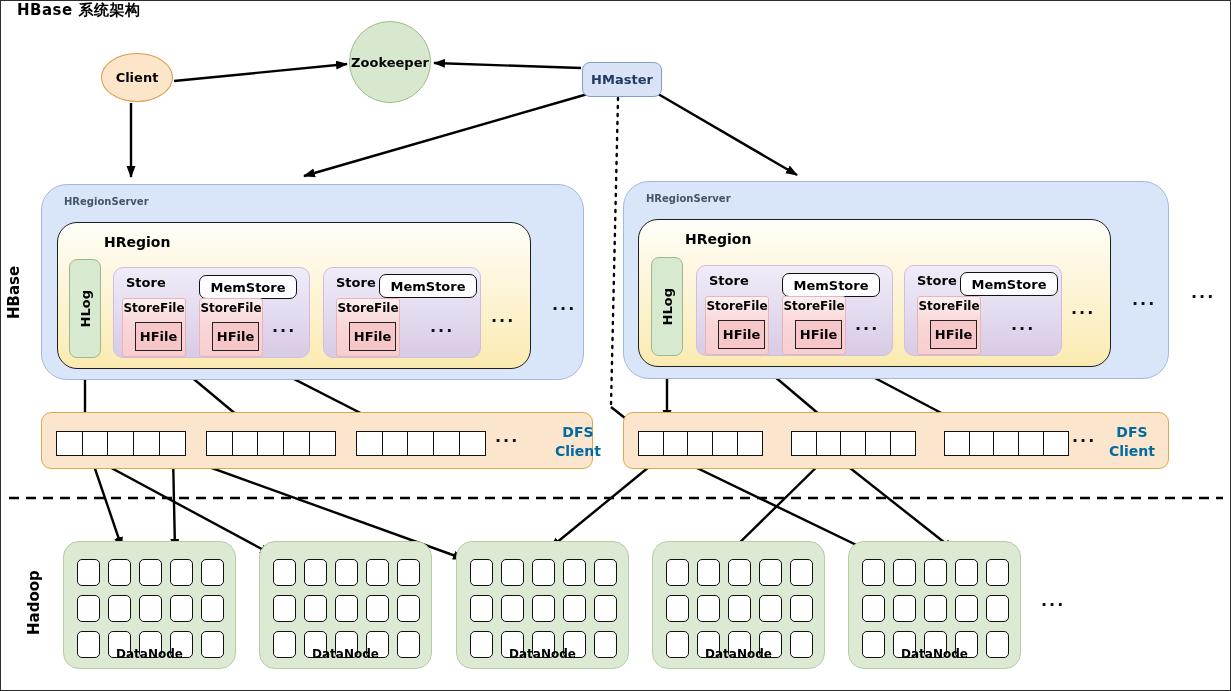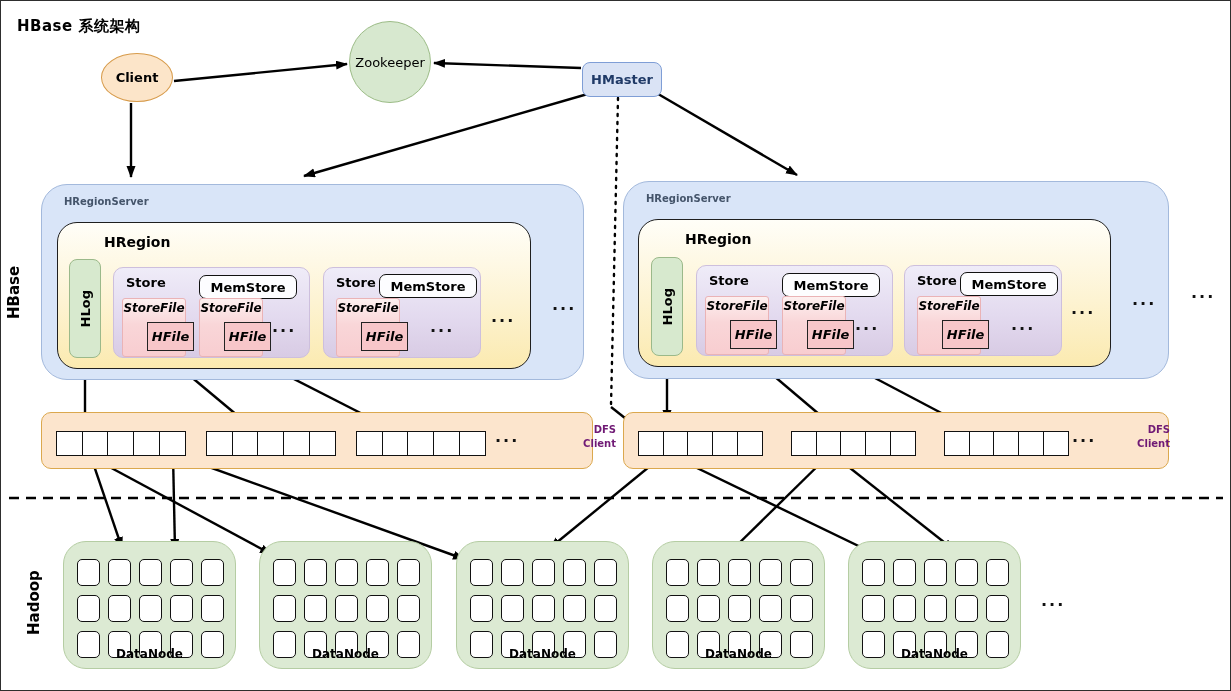--- a/index.html
+++ b/index.html
@@ -5,55 +5,55 @@
   html,body { margin:0; padding:0; background:#fff; font-family:"DejaVu Sans","Liberation Sans",sans-serif; }
   .canvas { position:relative; width:1231px; height:691px; background:#ffffff; border:1px solid #2e2e2e; box-sizing:border-box; overflow:hidden; }
   .abs { position:absolute; box-sizing:border-box; }
   .title { font-size:15px; font-weight:bold; color:#000; letter-spacing:.5px; }
   .vtext { writing-mode:vertical-rl; transform:rotate(180deg); font-weight:bold; color:#000; text-align:center; }
   .ellipsis { font-weight:800; font-size:16px; letter-spacing:2px; color:#111; line-height:1; }
 
   .client { background:#fce5c9; border:1.6px solid #d79b4b; border-radius:50%;
             display:flex; align-items:center; justify-content:center; font-weight:bold; font-size:13px; }
   .zk { background:#d7e8cf; border:1.6px solid #9cbc87; border-radius:50%;
-        display:flex; align-items:center; justify-content:center; font-weight:normal; font-size:13px; }
+        display:flex; align-items:center; justify-content:center; font-weight:bold; font-size:13px; }
   .hmaster { background:#dae3f5; border:1.6px solid #7f9ed6; border-radius:8px;
              display:flex; align-items:center; justify-content:center; font-weight:bold; font-size:13px; color:#203a67; }
 
   .hrs { background:#d9e5f8; border:1px solid #a3b9dc; border-radius:26px; }
   .hrs-label { font-size:10px; font-weight:bold; color:#44546a; }
   .hregion { background:linear-gradient(180deg,#fffef8 0%,#fdf3d2 55%,#fbeab0 100%);
              border:1.5px solid #1f1f1f; border-radius:20px; }
   .hregion-label { font-size:14px; font-weight:bold; color:#000;margin-left:27px; }
   .hlog { background:#d7e9ce; border:1.4px solid #9bb98a; border-radius:8px;
           display:flex; align-items:center; justify-content:center; }
   .hlog .vtext { font-size:13px; }
 
   .store { background:linear-gradient(180deg,#efecf8 0%,#e3daef 55%,#d8cbe4 100%);
            border:1px solid #cdbfdd; border-radius:10px; }
   .store-label { position:absolute; left:12px; top:7px; font-size:13px; font-weight:bold; color:#000; }
   .memstore { position:absolute; background:#fdfdff; border:1.6px solid #111; border-radius:7px;
               display:flex; align-items:center; justify-content:center; font-size:13px; font-weight:bold; }
   .storefile { position:absolute; width:62px; height:57px; border-radius:3px;
                background:linear-gradient(180deg,#fdf0f0 0%,#f9d6d8 45%,#f8cdd0 100%);
-               border:1px solid #eab3b6;font-style:italic; }
+               border:1px solid #eab3b6; }
   .storefile-label { position:absolute; left:0; top:2px; width:100%; text-align:center;
                      font-size:12px; font-weight:bold; color:#000; }
   .hfile { position:absolute; left:12px; top:23px; width:45px; height:27px; background:#f7c6c9;
            border:1.4px solid #222; display:flex; align-items:center; justify-content:center;
-           font-size:13px; font-weight:bold;margin-left:12px; }
+           font-size:13px; font-weight:bold; }
 
   .dfs { background:#fce5cd; border:1.3px solid #dba84e; border-radius:10px; }
   .dfs-cells { position:absolute; display:flex; }
   .dfs-cells .cell { width:25px; height:23px; background:#fff; border:1.2px solid #111; margin-left:-1.2px; }
   .dfs-cells.narrow .cell { width:24px; }
-  .dfs-text { position:absolute; text-align:right; font-size:10px; font-weight:bold;
-              color:#701a75; line-height:1.35; }
-
-  .datanode { background:#dcead3; border:1px solid #b5cda3; border-radius:23px; }
+  .dfs-text { position:absolute; text-align:center; font-size:14px; font-weight:bold;
+              color:#0369a1; line-height:1.35; }
+
+  .datanode { background:#dcead3; border:1px solid #b5cda3; border-radius:16px; }
   .dn-grid { position:absolute; left:13px; top:17px; display:grid;
              grid-template-columns:repeat(5,23px); grid-auto-rows:27px; column-gap:8px; row-gap:9px; }
   .dn-grid .cell { background:#fff; border:1.2px solid #111; border-radius:5px; }
   .dn-label { position:absolute; left:0; bottom:7px; width:100%; text-align:center;
               font-size:12px; font-weight:bold; color:#000; }
 
   svg.wires { position:absolute; left:0; top:0; pointer-events:none; }
   svg.wires line { stroke:#000; stroke-width:2.4; }
 </style>
 </head>
@@ -84,21 +84,21 @@
     <line x1="90" y1="456" x2="270" y2="553" marker-end="url(#ah)"></line>
     <line x1="172" y1="453" x2="174" y2="549" marker-end="url(#ah)"></line>
     <line x1="172" y1="453" x2="463" y2="558" marker-end="url(#ah)"></line>
     <line x1="665" y1="452" x2="549" y2="547" marker-end="url(#ah)"></line>
     <line x1="665" y1="452" x2="930" y2="580" marker-end="url(#ah)"></line>
     <line x1="830" y1="452" x2="727" y2="553" marker-end="url(#ah)"></line>
     <line x1="830" y1="452" x2="953" y2="549" marker-end="url(#ah)"></line>
     <line x1="8" y1="497" x2="1222" y2="497" stroke-dasharray="10 7" stroke-width="2.6"></line>
   </svg>
 
-  <div class="abs title" style="left:16px; top:16px;">HBase 系统架构</div>
+  <div class="abs title" style="left:16px; top:0;">HBase 系统架构</div>
   <div class="abs vtext" style="left:4px; top:252px; height:78px; font-size:15px;">HBase</div>
   <div class="abs vtext" style="left:24px; top:562px; height:80px; font-size:15px;">Hadoop</div>
 
   <div class="abs client" style="left:100px; top:52px; width:72px; height:49px;">
     <span>Client</span>
   </div>
   <div class="abs zk" style="left:348px; top:20px; width:82px; height:82px;">
     <span>Zookeeper</span>
   </div>
   <div class="abs hmaster" style="left:581px; top:61px; width:80px; height:35px;">

